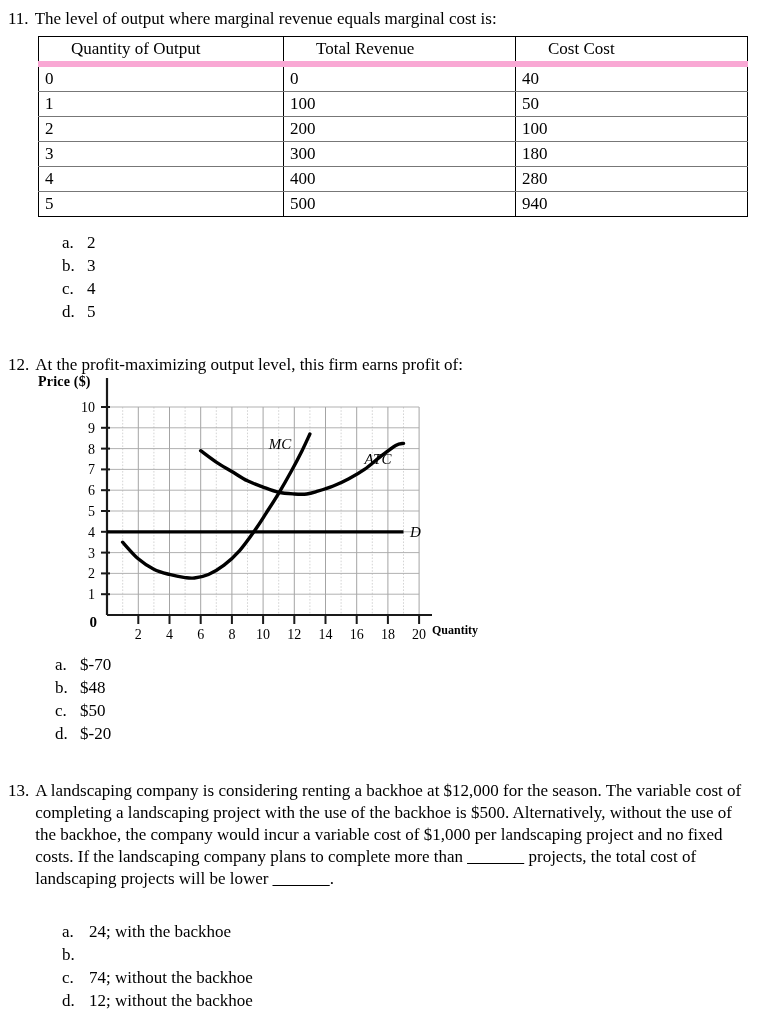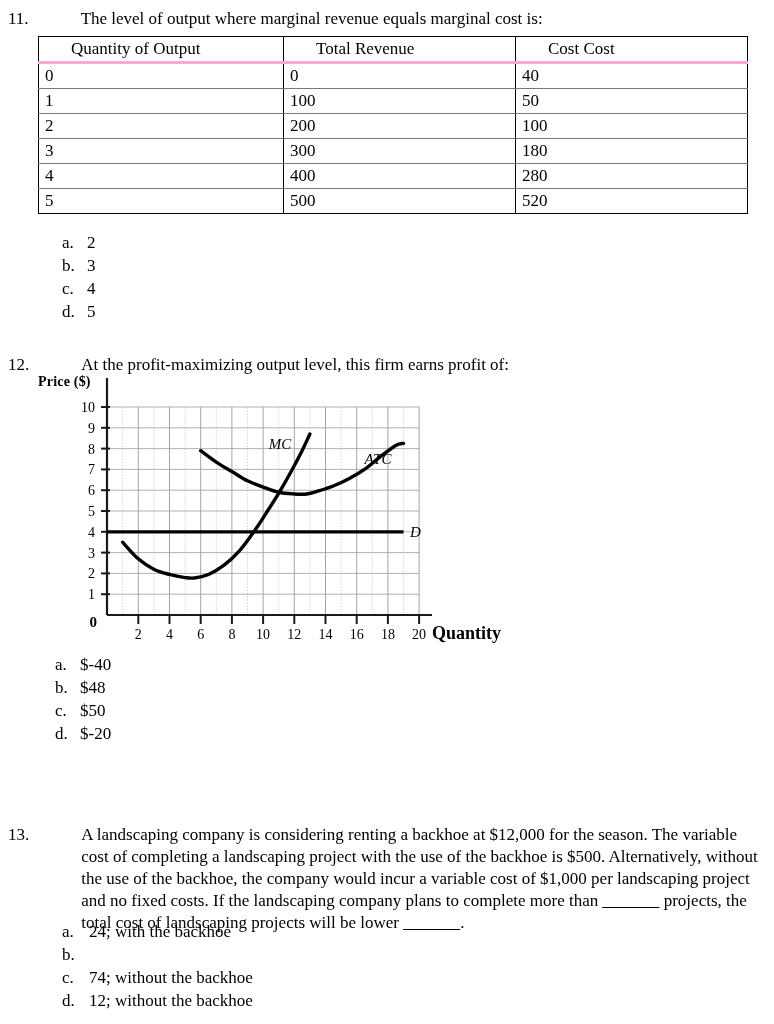--- a/index.html
+++ b/index.html
@@ -29,21 +29,20 @@
   }
   .q-num {
     font-size: 17px;
     line-height: 22px;
     white-space: nowrap;
     padding-right: 6px;
   }
   .q-text {
     font-size: 17px;
     line-height: 22px;
-    margin-left: 46px;
   }
 
   
   #q11 { left: 8px; top: 8px; width: 760px; }
 
   .data-table {
     position: absolute;
     left: 38px;
     top: 36px;
     width: 709px;
@@ -57,21 +56,21 @@
     font-weight: normal;
     text-align: left;
     padding: 1px 0 1px 6px;
     height: 22px;
     vertical-align: middle;
   }
   .data-table .col-q { width: 245px; }
   .data-table .col-tr { width: 232px; }
   .data-table .col-tc { width: 232px; }
   .data-table tr.body-row td { border-top: 1px solid #777777; border-bottom: 1px solid #777777; }
-  .data-table tr.head-row td { border-bottom: 3px solid #f9a8d4; padding-left: 32px; }
+  .data-table tr.head-row td { border-bottom: 6px solid #f9a8d4; padding-left: 32px; }
   .data-table tr:last-child td { border-bottom: 1px solid #000000; }
 
   
   .options {
     position: absolute;
     list-style: none;
     margin: 0;
     padding: 0;
   }
   .options li {
@@ -103,21 +102,21 @@
     left: 38px;
     top: 0px;
     font-size: 14px;
     font-weight: bold;
     letter-spacing: 0.2px;
   }
   .x-axis-title {
     position: absolute;
     left: 432px;
     top: 249px;
-    font-size: 18px;
+    font-size: 12px;
     font-weight: bold;
   }
   .chart-svg {
     position: absolute;
     left: 0;
     top: 0;
   }
   .ytick {
     font-size: 14px;
     font-family: "Liberation Serif", serif;
@@ -126,21 +125,21 @@
     font-size: 14px;
     font-family: "Liberation Serif", serif;
   }
   .curve-label {
     font-size: 15px;
     font-style: italic;
     font-family: "Liberation Serif", serif;
   }
 
   
-  #q13 { left: 8px; top: 824px; width: 752px; }
+  #q13 { left: 8px; top: 780px; width: 752px; }
   #q13 .q-text { width: 716px; }
   .blank { text-decoration: underline; letter-spacing: 1px; }
 </style>
 </head>
 <body>
 
 <div class="page">
 
   <div class="question" id="q11">
     <span class="q-num">11.</span>
@@ -180,21 +179,21 @@
         <td>180</td>
       </tr>
       <tr class="body-row">
         <td>4</td>
         <td>400</td>
         <td>280</td>
       </tr>
       <tr class="body-row">
         <td>5</td>
         <td>500</td>
-        <td>520</td>
+        <td>940</td>
       </tr>
     </tbody>
   </table>
 
   <ul class="options" id="q11-options">
     <li>
       <span class="opt-letter">a.</span>
       <span class="opt-text">2</span>
     </li>
     <li>
@@ -322,21 +321,21 @@
 
       <text class="curve-label" x="280" y="75" text-anchor="middle">MC</text>
       <text class="curve-label" x="378" y="90" text-anchor="middle">ATC</text>
       <text class="curve-label" x="410" y="163" text-anchor="start">D</text>
     </svg>
   </div>
 
   <ul class="options" id="q12-options">
     <li>
       <span class="opt-letter">a.</span>
-      <span class="opt-text">$-40</span>
+      <span class="opt-text">$-70</span>
     </li>
     <li>
       <span class="opt-letter">b.</span>
       <span class="opt-text">$48</span>
     </li>
     <li>
       <span class="opt-letter">c.</span>
       <span class="opt-text">$50</span>
     </li>
     <li>

